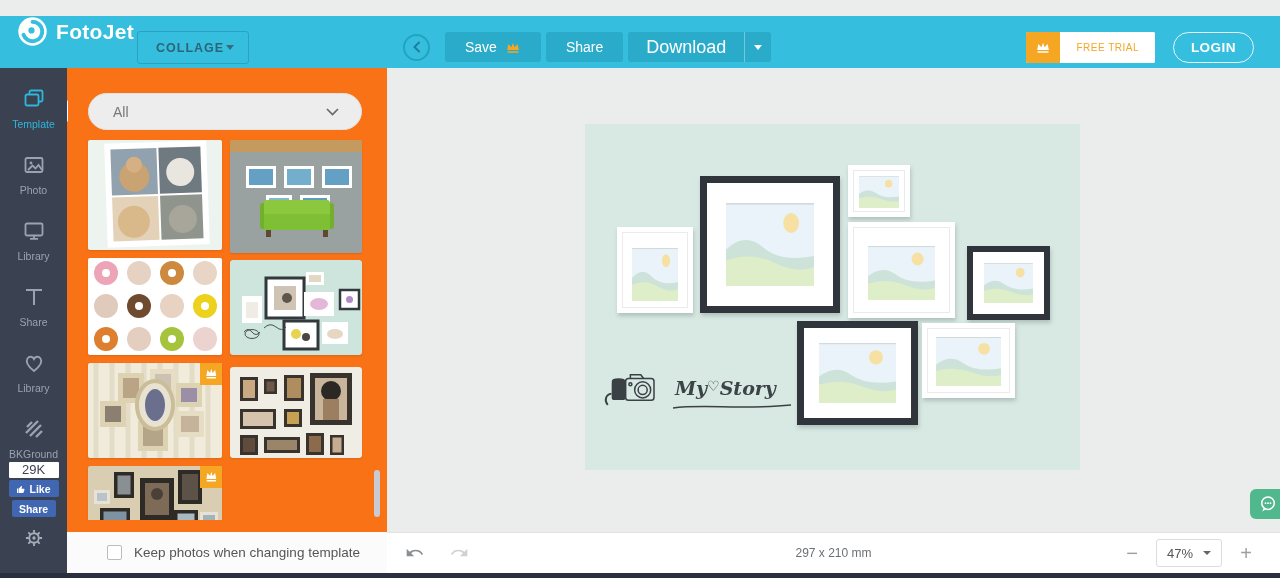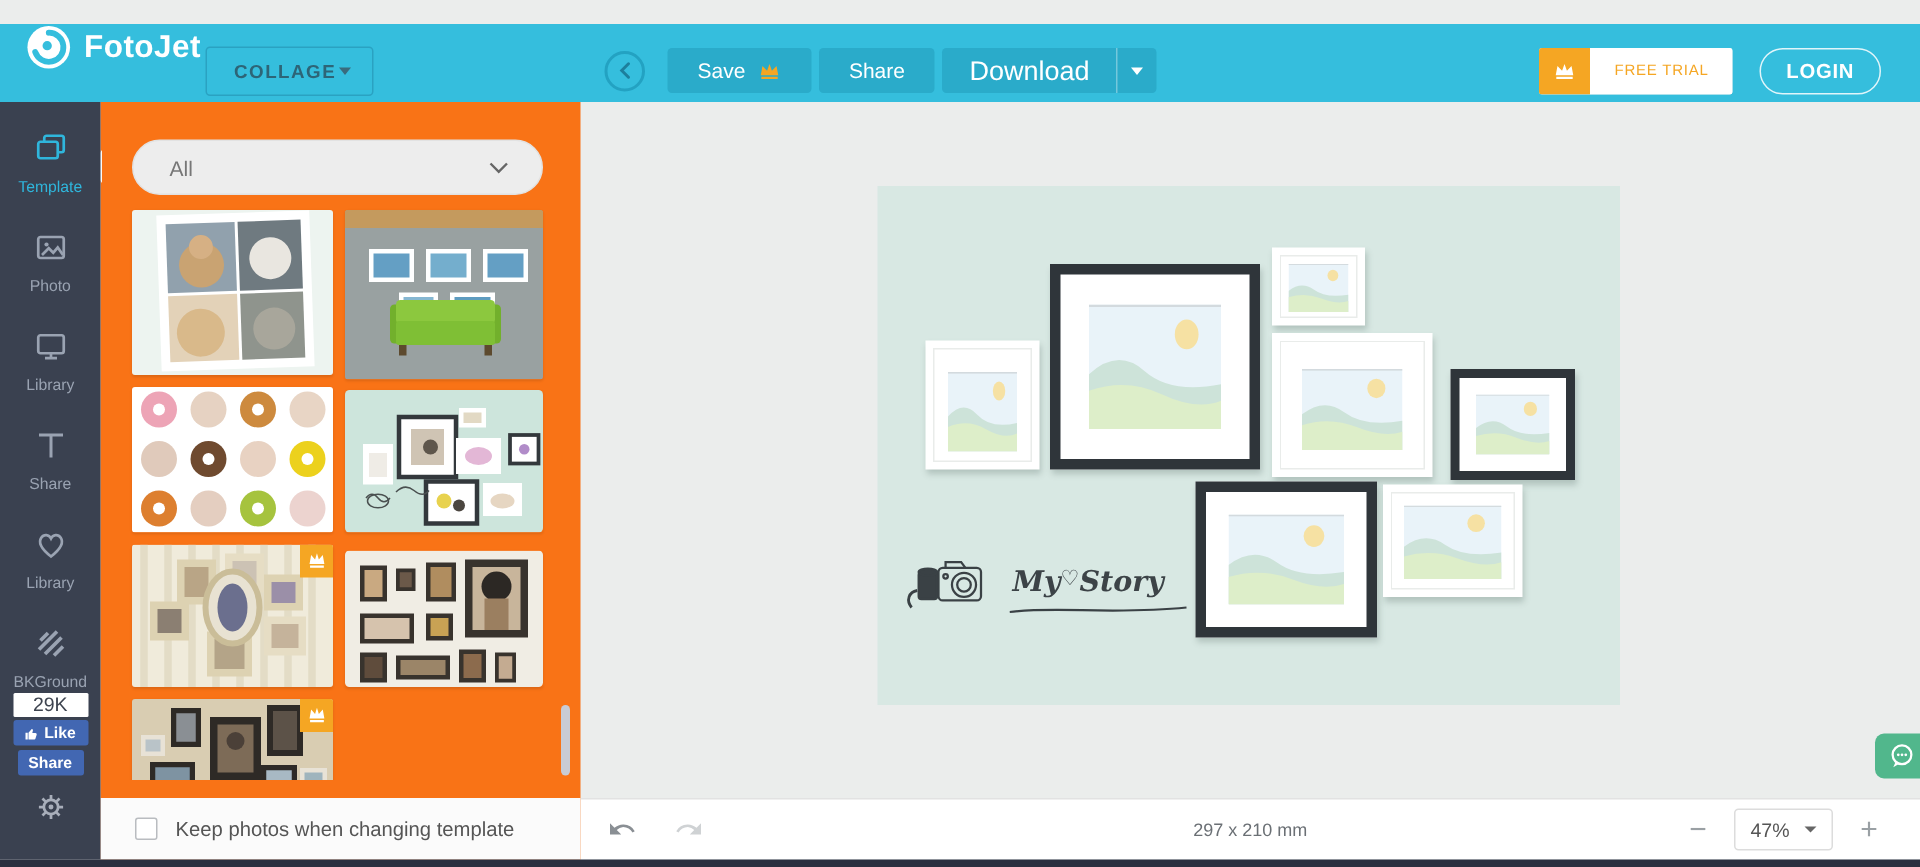--- a/index.html
+++ b/index.html
@@ -39,21 +39,21 @@
   .gear-btn { position:absolute; left:0; top:464px; width:67px; background:none; border:none; color:#a8aeba; cursor:pointer; display:flex; justify-content:center; }
 
   
   .panel { position:absolute; left:67px; top:63px; width:320px; height:510px; background:#f97316; z-index:10; }
   .panel-notch { position:absolute; left:-7px; top:37px; width:0; height:0; border-top:11px solid transparent; border-bottom:11px solid transparent; border-right:8px solid #fafafa; }
   .filter { position:absolute; left:21px; top:30px; width:274px; height:37px; background:#ededed; border:1px solid #e2e2e2; border-radius:19px; display:flex; align-items:center; justify-content:space-between; padding:0 22px 0 24px; color:#777; font-size:14px; cursor:pointer; }
   .thumb-list { position:absolute; left:0; top:0; width:320px; height:457px; overflow:hidden; }
   .thumb { position:absolute; border-radius:2px; overflow:hidden; box-shadow:0 1px 2px rgba(0,0,0,.12); cursor:pointer; }
   .thumb svg { display:block; }
   .scrollbar { position:absolute; right:7px; top:407px; width:6px; height:47px; background:#c9cbd4; border-radius:3px; cursor:pointer; }
-  .keep-row { position:absolute; left:0; bottom:0; width:320px; height:41px; background:#fbfbfb; display:flex; align-items:center; padding-left:23px; cursor:pointer; }
+  .keep-row { position:absolute; left:0; bottom:0; width:320px; height:41px; background:#fbfbfb; display:flex; align-items:center; padding-left:40px; cursor:pointer; }
   .cb { width:15px; height:15px; background:#fff; border:1px solid #b9bcc0; border-radius:2px; flex:none; }
   .keep-row span.txt { font-size:13.5px; color:#555; margin-left:12px; }
 
   
   .workspace { position:absolute; left:387px; top:63px; width:893px; height:510px; background:#ebedec; }
   .artboard { position:absolute; left:198px; top:61px; width:495px; height:346px; background:#d8e8e3; }
   .frame { position:absolute; background:#fff; box-shadow:1px 3px 4px rgba(80,100,95,.28); }
   .frame .mat { position:absolute; inset:5px; box-shadow:inset 0 0 0 1px #e9ecea; }
   .frame.dark { border:7px solid #2f353a; }
   .pic { position:absolute; }

